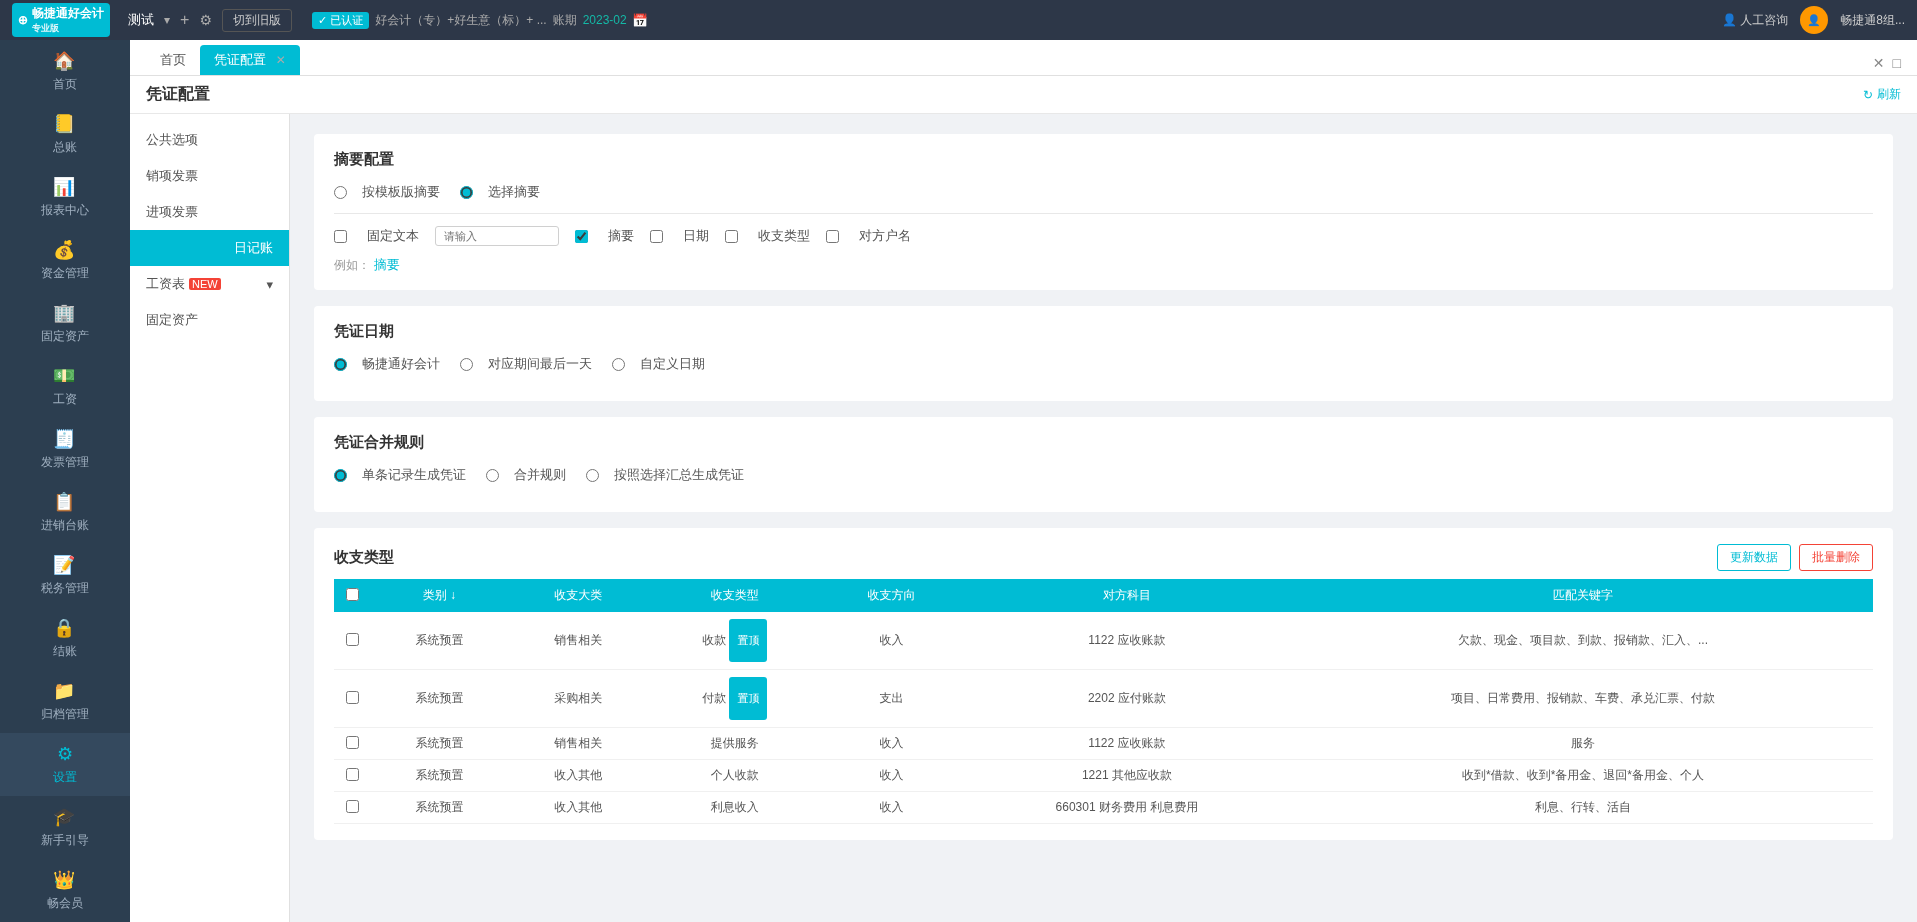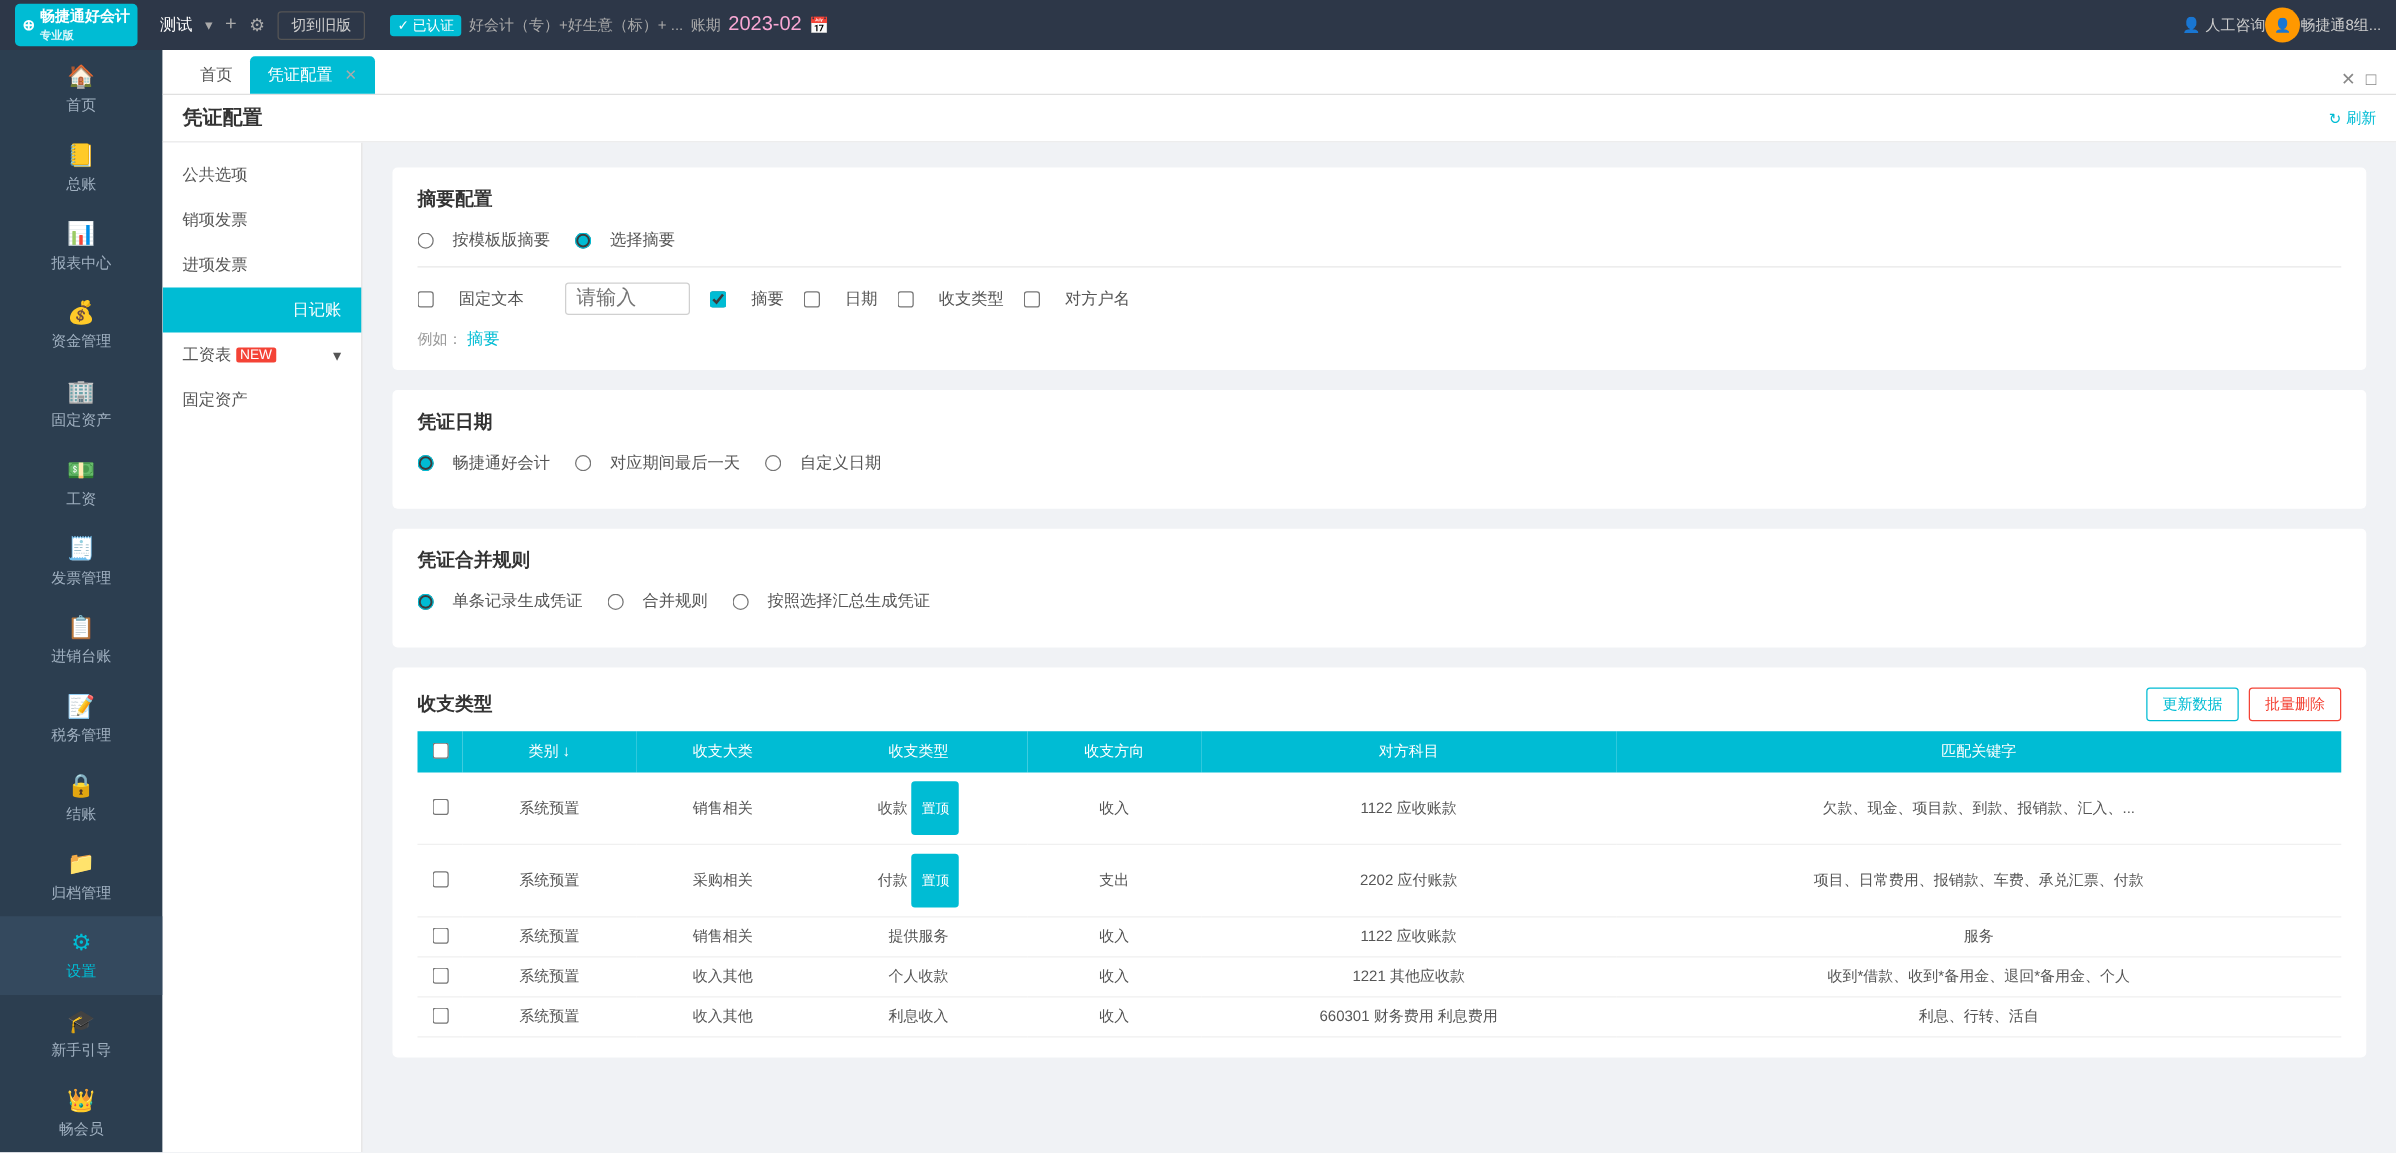--- a/index.html
+++ b/index.html
@@ -9,21 +9,21 @@
     .topbar { height: 40px; background: #2d3748; display: flex; align-items: center; padding: 0 12px; gap: 10px; color: #ccc; flex-shrink: 0; }
     .topbar-logo { background: #00bcd4; border-radius: 4px; padding: 2px 6px; color: #fff; font-size: 12px; font-weight: bold; display: flex; align-items: center; gap: 4px; margin-right: 8px; }
     .topbar-logo-sub { font-size: 9px; color: #e0f7fa; }
     .topbar-title { color: #fff; font-size: 13px; }
     .topbar-arrow { color: #aaa; font-size: 12px; cursor: pointer; }
     .topbar-plus { color: #aaa; font-size: 16px; cursor: pointer; }
     .topbar-gear { color: #aaa; font-size: 14px; cursor: pointer; }
     .topbar-btn { border: 1px solid #555; background: transparent; color: #ccc; padding: 2px 10px; border-radius: 3px; cursor: pointer; font-size: 12px; }
     .topbar-status { display: flex; align-items: center; gap: 6px; margin-left: 10px; }
     .status-tag { background: #00bcd4; color: #fff; padding: 1px 6px; border-radius: 3px; font-size: 11px; }
-    .topbar-right { margin-left: auto; display: flex; align-items: center; color: #ccc; font-size: 12px; }
+    .topbar-right { margin-left: auto; display: flex; align-items: center; gap: 12px; color: #ccc; font-size: 12px; }
     .topbar-avatar { width: 28px; height: 28px; border-radius: 50%; background: #ff9800; display: flex; align-items: center; justify-content: center; color: #fff; font-size: 11px; }
 
     
     .main-layout { display: flex; flex: 1; overflow: hidden; }
 
     
     .sidebar { width: 130px; background: #2c3e50; display: flex; flex-direction: column; flex-shrink: 0; }
     .sidebar-item { display: flex; flex-direction: column; align-items: center; padding: 10px 0; cursor: pointer; color: #a0b0c0; font-size: 12px; gap: 4px; transition: background 0.2s; }
     .sidebar-item.active { background: #34495e; color: #00bcd4; }
     .sidebar-item .icon { font-size: 18px; }
@@ -57,21 +57,21 @@
 
     
     .radio-group { display: flex; gap: 20px; margin-bottom: 12px; align-items: center; }
     .radio-option { display: flex; align-items: center; gap: 15px; cursor: pointer; font-size: 13px; color: #555; }
     .radio-option input[type=radio] { accent-color: #00bcd4; cursor: pointer; }
 
     
     .checkbox-group { display: flex; gap: 16px; align-items: center; flex-wrap: wrap; }
     .checkbox-option { display: flex; align-items: center; gap: 20px; font-size: 13px; color: #555; cursor: pointer; }
     .checkbox-option input[type=checkbox] { accent-color: #00bcd4; cursor: pointer; }
-    .text-input { border: 1px solid #d0d0d0; border-radius: 3px; padding: 3px 8px; font-size: 16px; color: #999; width: 100px; margin-left: 17px; }
+    .text-input { border: 1px solid #d0d0d0; border-radius: 3px; padding: 3px 8px; font-size: 11px; color: #999; width: 124px; }
 
     
     .example-text { color: #00bcd4; font-size: 13px; margin-top: 10px; }
     .example-label { color: #999; font-size: 12px; }
 
     
     .income-section { margin-top: 10px; }
     .income-header { display: flex; align-items: center; justify-content: space-between; margin-bottom: 8px; }
     .income-title { font-size: 15px; font-weight: bold; color: #333; }
     .btn-group { display: flex; gap: 8px; }
@@ -106,21 +106,21 @@
   </div>
   <span class="topbar-title">测试</span>
   <span class="topbar-arrow">▾</span>
   <span class="topbar-plus">+</span>
   <span class="topbar-gear">⚙</span>
   <button class="topbar-btn">切到旧版</button>
   <div class="topbar-status">
     <span class="status-tag">✓ 已认证</span>
     <span style="color:#aaa;font-size:12px">好会计（专）+好生意（标）+ ...</span>
     <span style="color:#aaa;font-size:12px">账期</span>
-    <span style="color:#f9a8d4;font-size:16px">2023-02</span>
+    <span style="color:#14b8a6;font-size:12px">2023-02</span>
     <span>📅</span>
   </div>
   <div class="topbar-right">
     <span>👤 <span>人工咨询</span></span>
     <div class="topbar-avatar">
       <span>👤</span>
     </div>
     <span>畅捷通8组...</span>
   </div>
 </div>

